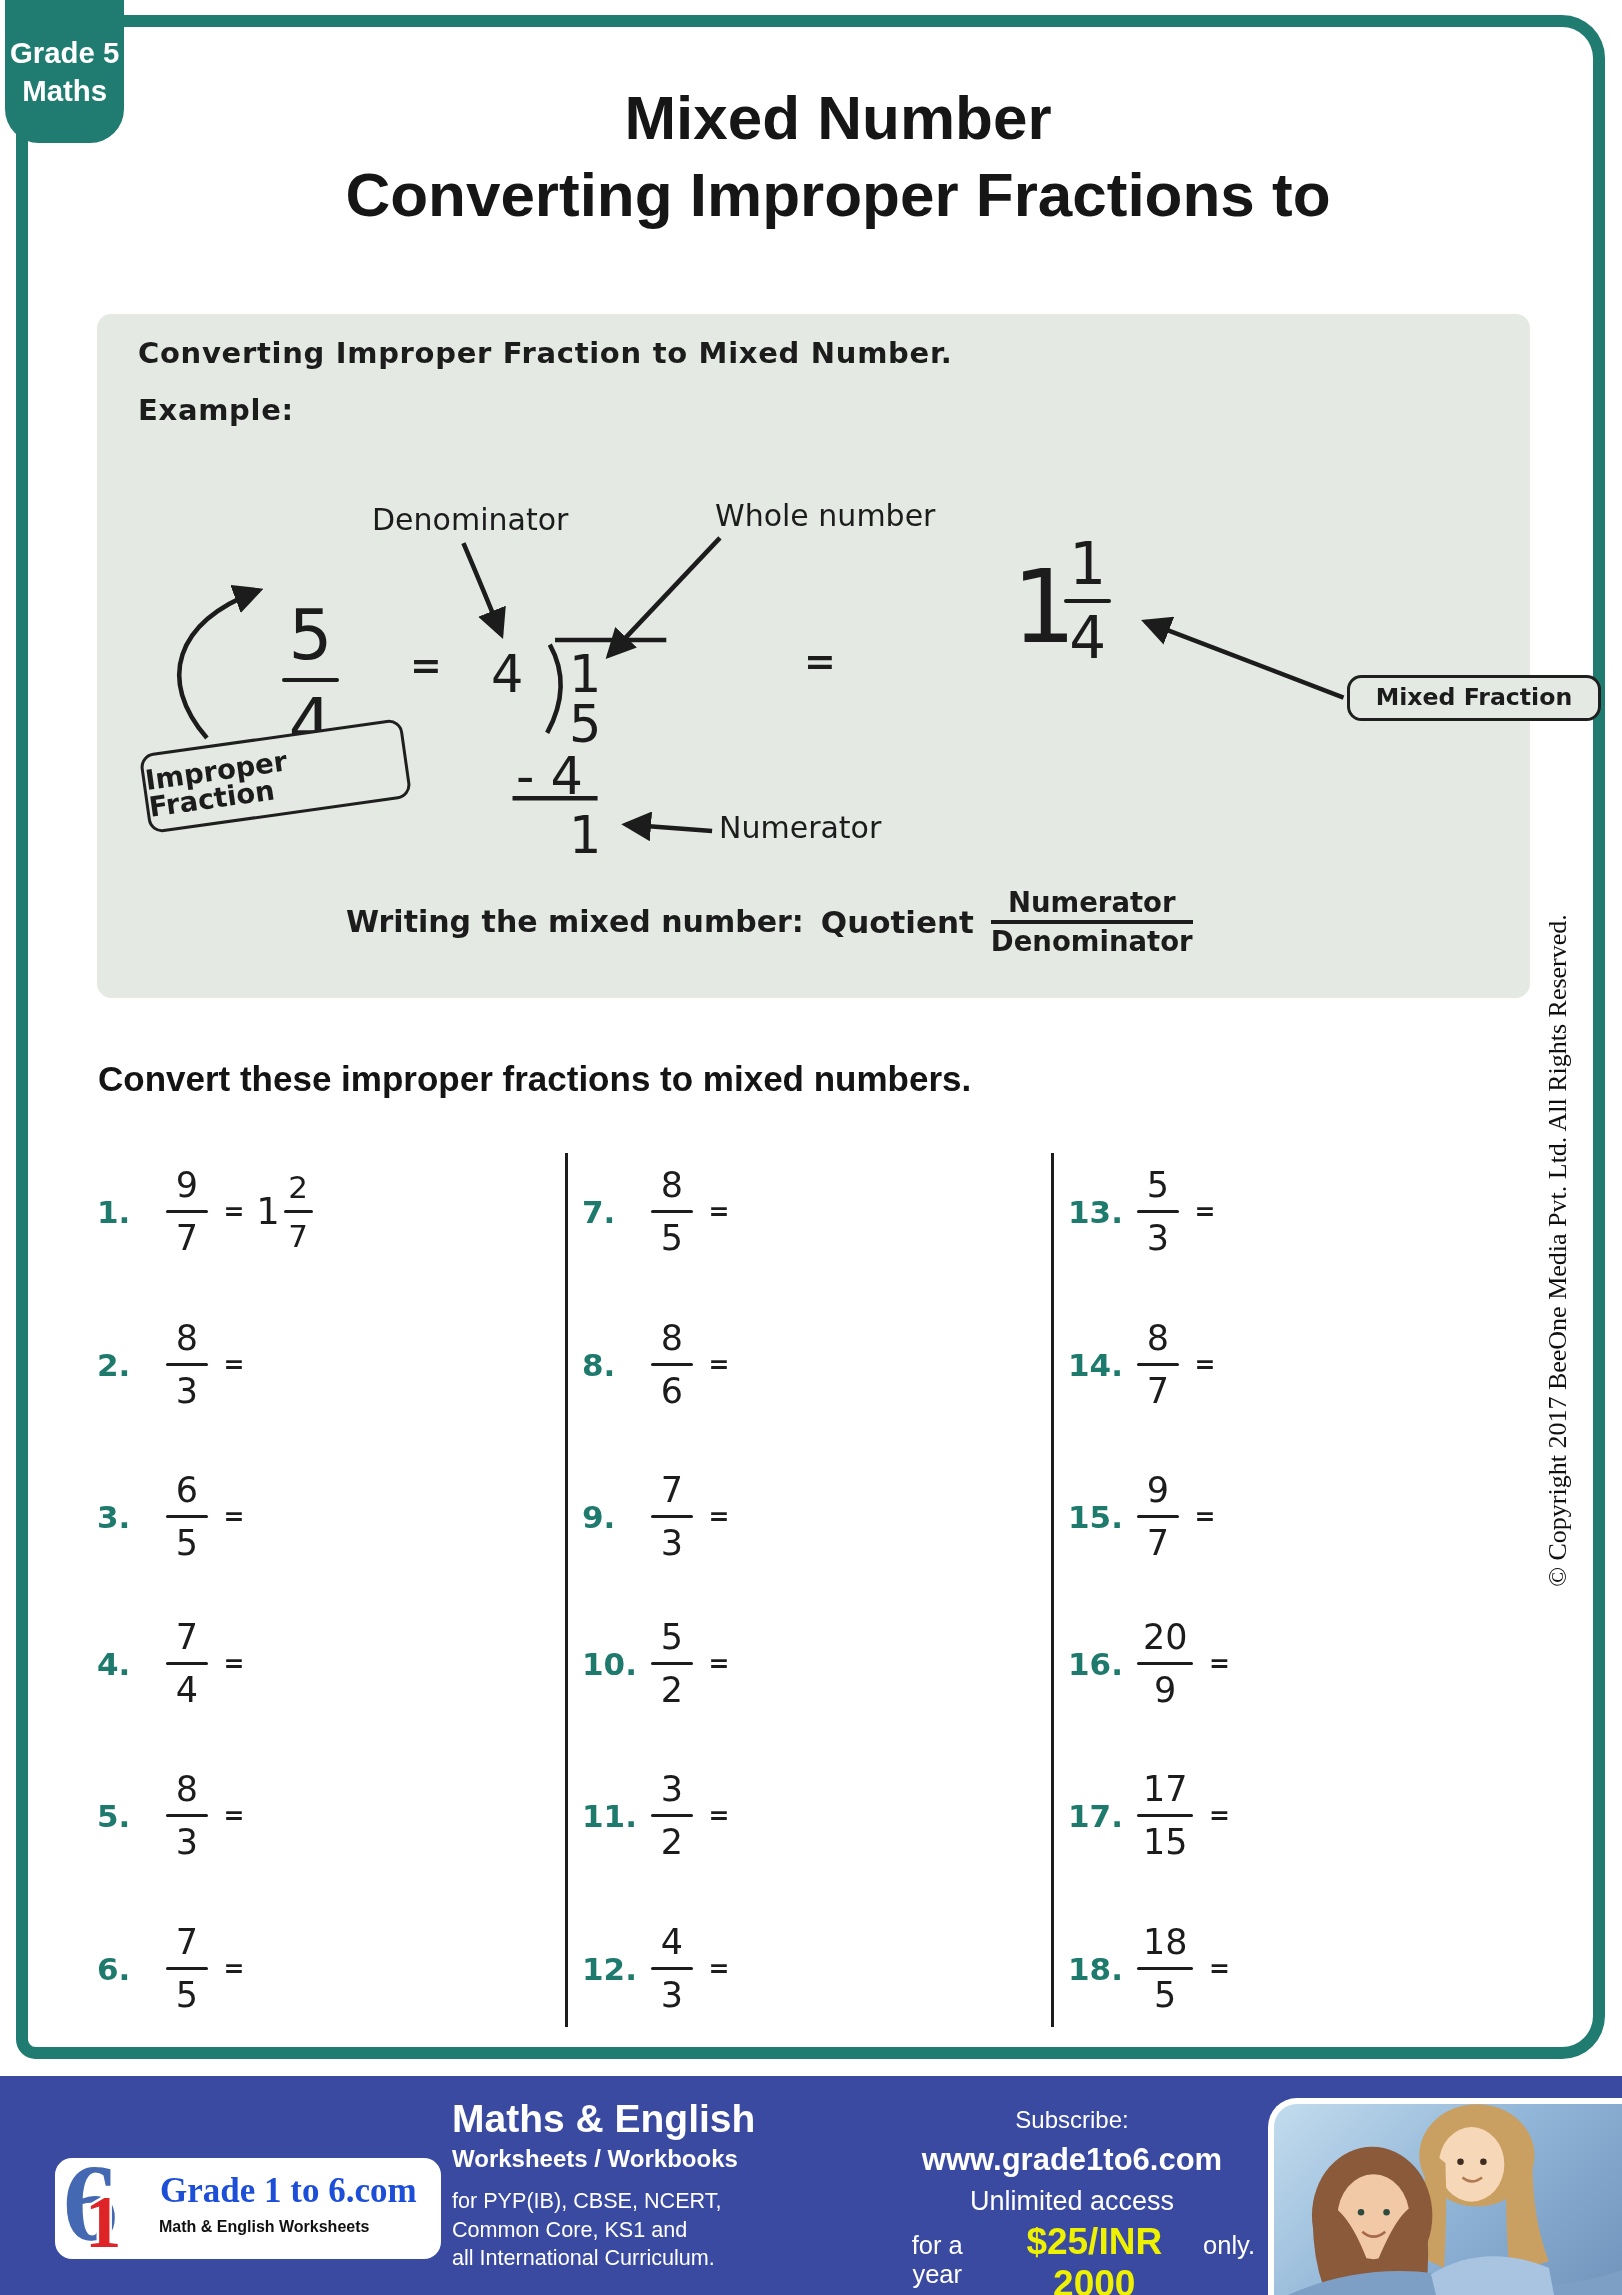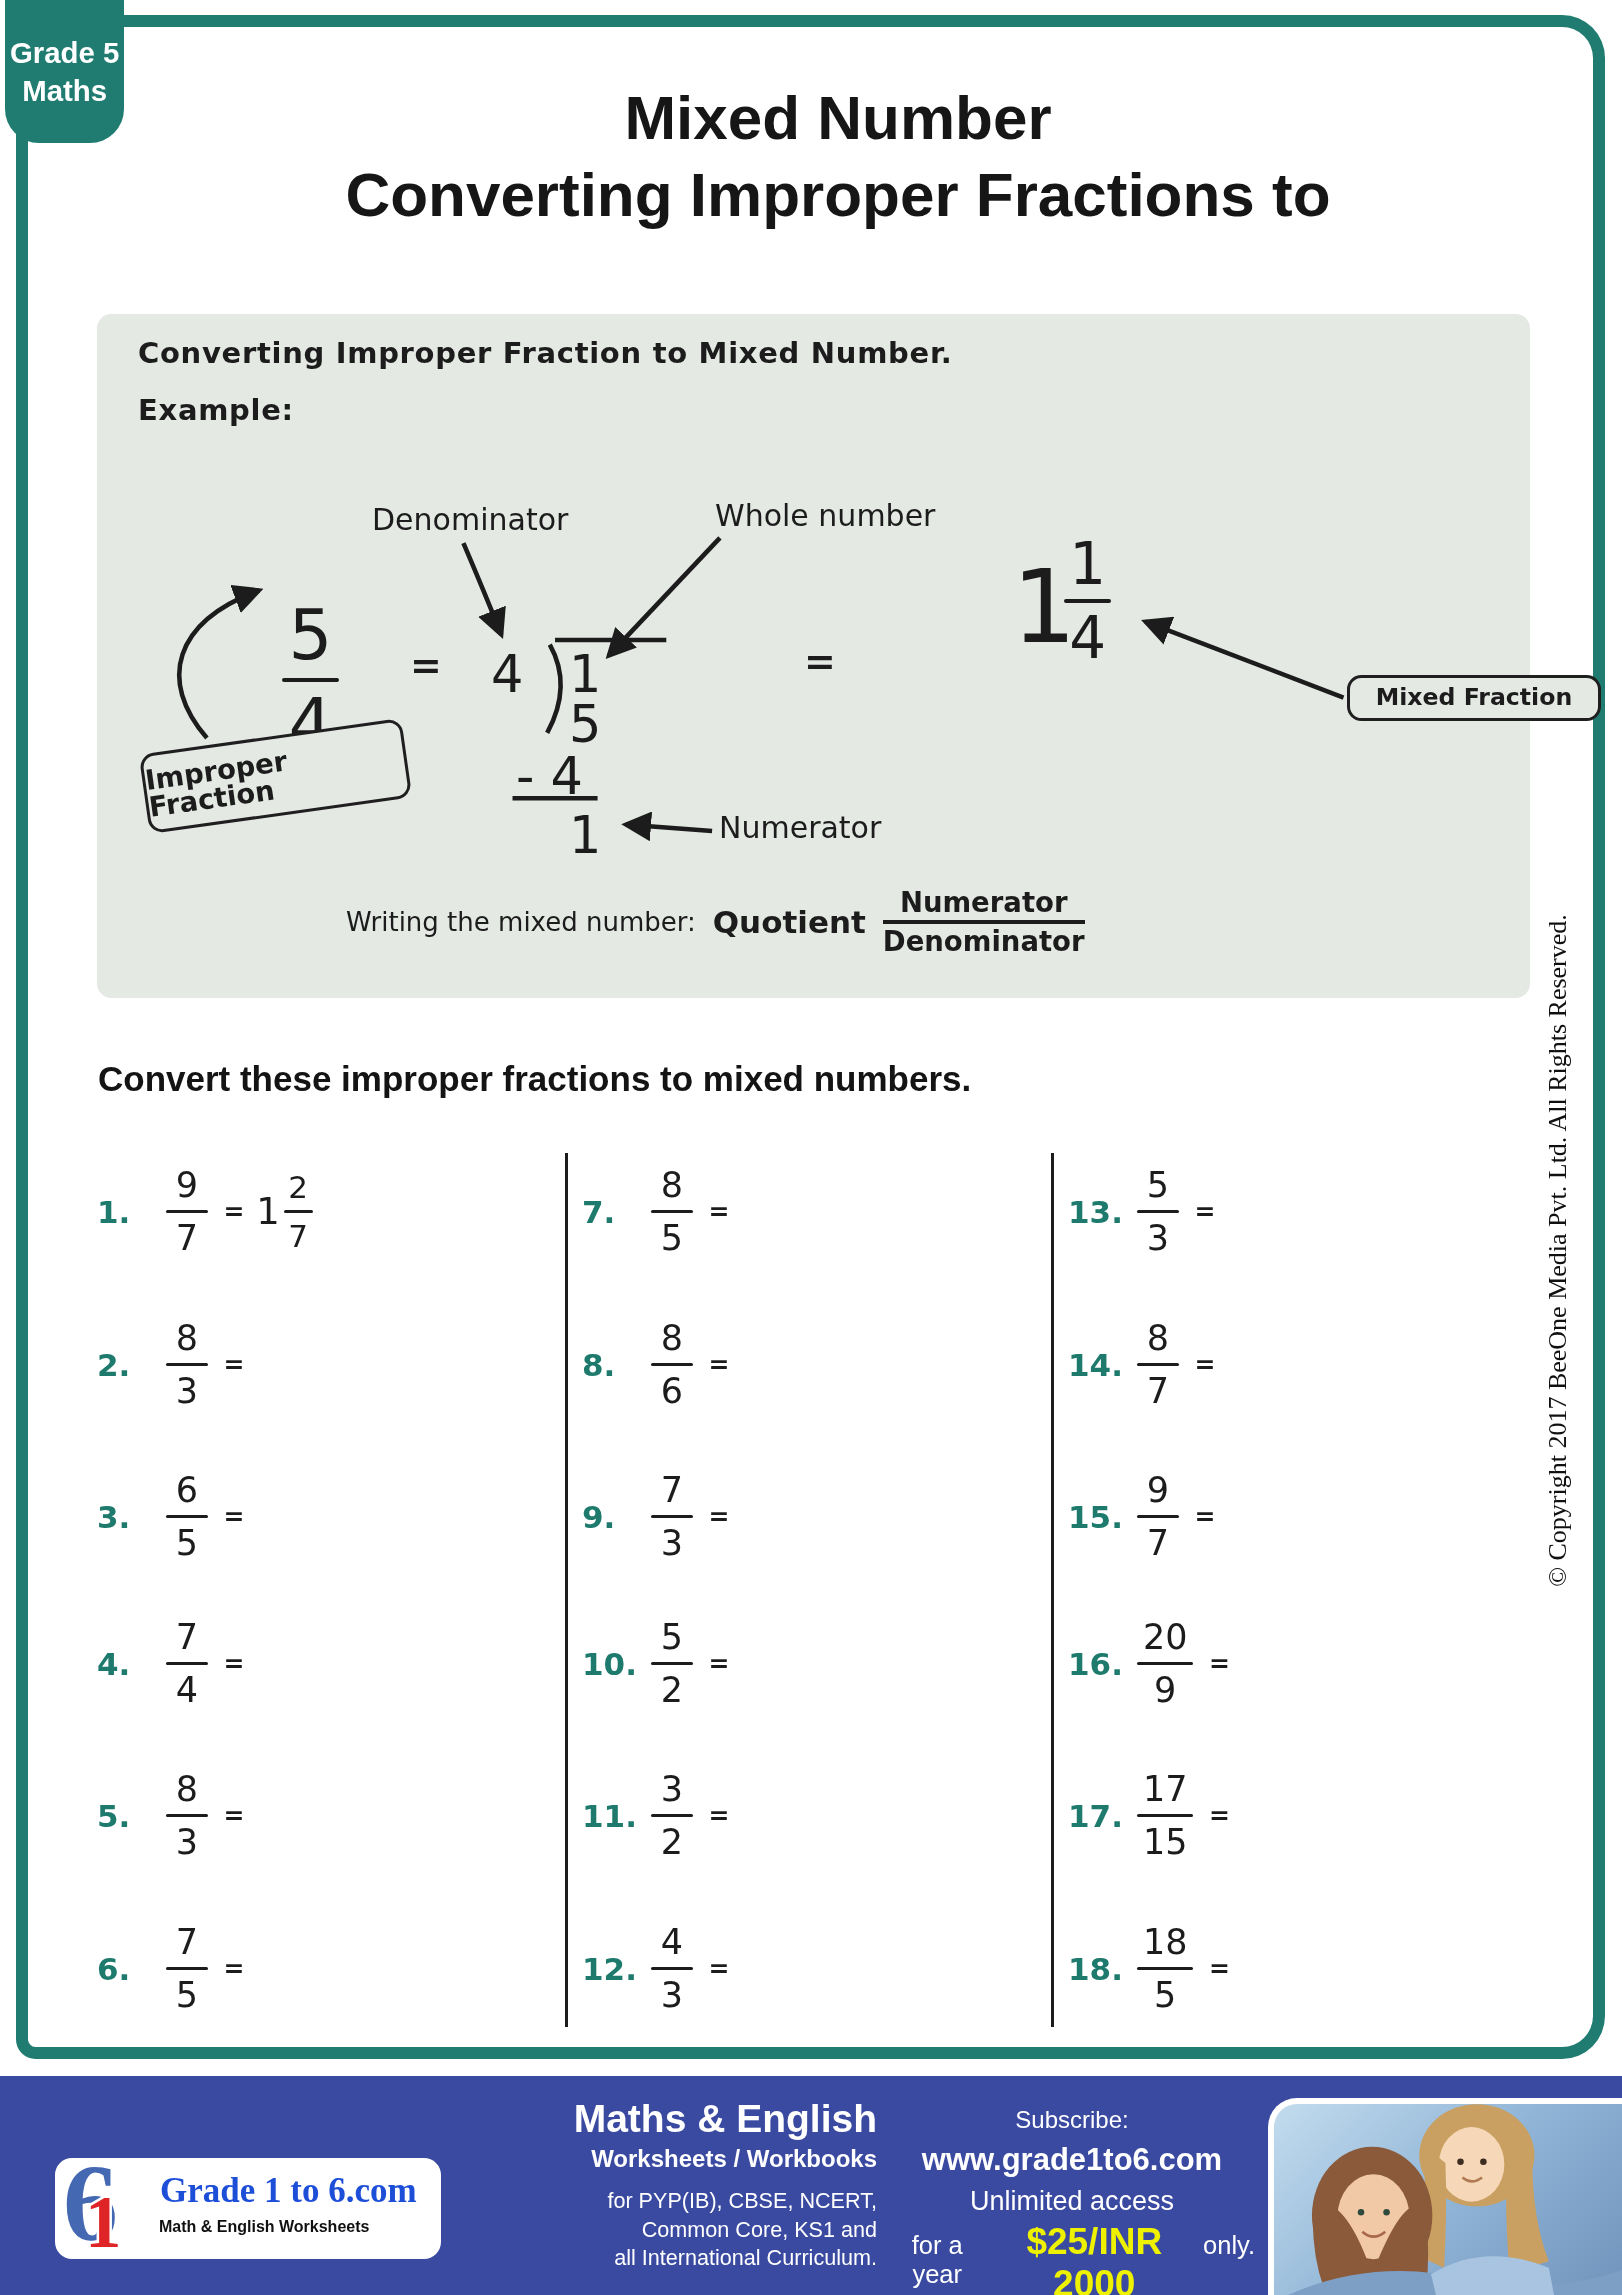--- a/index.html
+++ b/index.html
@@ -28,21 +28,21 @@
   .big-frac span{padding:0 6.5px;}
   .dv{font-size:51px;}
   .eqs{font-size:38px;font-weight:bold;}
   .mixed-whole{font-size:101px;}
   .mixed-frac{font-size:58px;}
   .mixed-frac .bar{margin:5.9px 0;}
   .mixed-frac span{padding:0 5.2px;}
   .tagbox{box-sizing:border-box;border:3.9px solid #1f1f1f;border-radius:14.4px;display:flex;
           align-items:center;justify-content:center;font-weight:bold;background:#e4e9e4;}
   .writing{display:flex;align-items:center;gap:17px;}
-  .writing .wpre{font-size:26px;}
+  .writing .wpre{font-size:30px;font-weight:bold;}
   .writing .wq{font-size:31px;font-weight:bold;}
   .word-frac{display:inline-flex;flex-direction:column;align-items:center;font-weight:bold;font-size:27.5px;}
   .word-frac .bar{height:3.3px;background:#1c1c1c;align-self:stretch;margin:3.9px 0;}
   
   .instruction{position:absolute;left:98px;top:1059px;font-family:"Liberation Sans",sans-serif;
                font-weight:bold;font-size:35px;color:#141414;z-index:2;}
   .vline{position:absolute;width:2.6px;background:#1c1c1c;top:1153px;height:874px;z-index:2;}
   .prob{position:absolute;display:flex;align-items:center;height:137px;z-index:2;}
   .pnum{width:69px;font-size:31px;font-weight:bold;color:#1e7a6c;}
   .pfrac{font-size:35px;}
@@ -62,21 +62,21 @@
   .logo-card{position:absolute;left:55px;top:82px;width:386px;height:101px;background:#fff;border-radius:17px;}
   .logo-six{position:absolute;left:7.9px;top:-10.5px;font-family:"Liberation Serif",serif;font-weight:bold;
             font-size:110px;color:#4468b1;line-height:1;}
   .logo-one{position:absolute;left:30px;top:27.5px;font-family:"Liberation Serif",serif;font-weight:bold;
             font-size:73px;color:#df2428;line-height:1;
             text-shadow:-2.6px 0 0 #fff,2.6px 0 0 #fff,0 -2.6px 0 #fff,0 2.6px 0 #fff;}
   .logo-site{position:absolute;left:105px;top:13px;font-family:"Liberation Serif",serif;font-weight:bold;
              font-size:35px;color:#1d4ed8;white-space:nowrap;}
   .logo-tag{position:absolute;left:104px;top:60px;font-family:"Liberation Sans",sans-serif;font-weight:bold;
             font-size:16px;color:#101010;white-space:nowrap;}
-  .promo{position:absolute;left:452px;top:21px;width:425px;text-align:right;color:#fff;
+  .promo{position:absolute;left:452px;top:21px;width:425px;text-align:left;color:#fff;
          font-family:"Liberation Sans",sans-serif;}
   .promo-title{font-size:39px;font-weight:bold;}
   .promo-sub{font-size:24px;font-weight:bold;margin-top:3.9px;}
   .promo-lines{margin-top:14.4px;font-size:21.6px;line-height:1.32;}
   .subscribe{position:absolute;left:889px;top:30px;width:366px;text-align:center;color:#fff;
              font-family:"Liberation Sans",sans-serif;}
   .sub-label{font-size:24px;}
   .sub-url{font-size:31px;font-weight:bold;margin-top:7.9px;}
   .sub-access{font-size:27px;margin-top:7.9px;}
   .sub-price-line{margin-top:3.9px;display:flex;justify-content:center;align-items:baseline;gap:6.5px;font-size:25.5px;}

